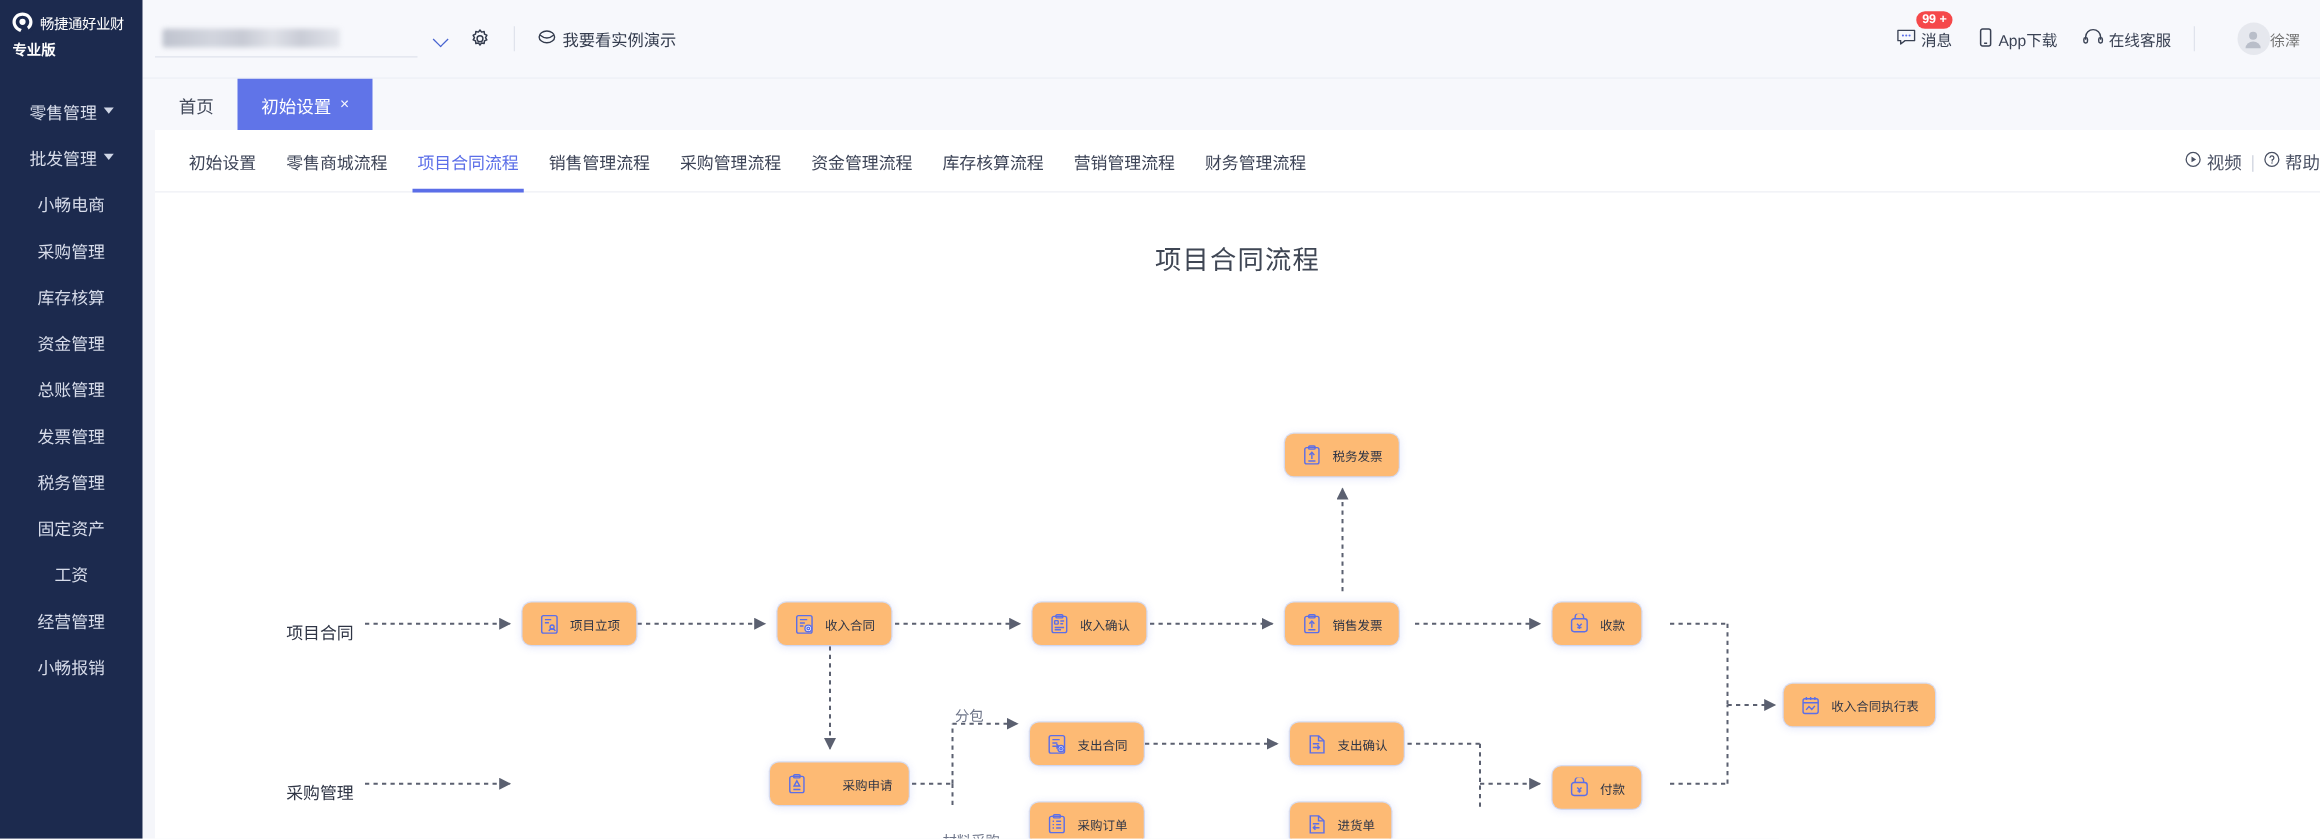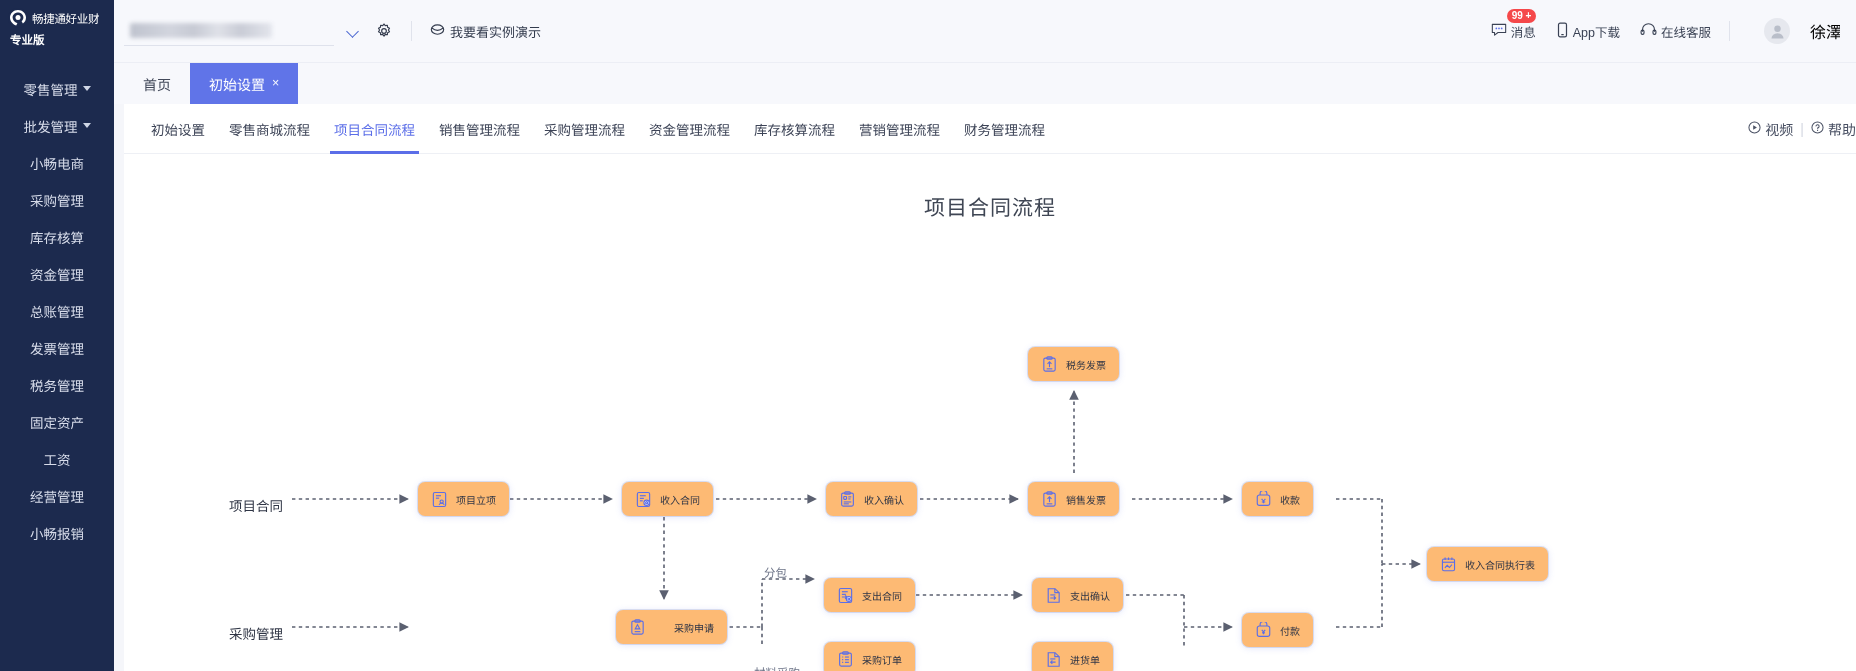--- a/index.html
+++ b/index.html
@@ -94,21 +94,21 @@
     background: #f5484a; color: #fff; font-size: 10px; font-weight: 700;
     border-radius: 9px; padding: 1px 5px 1px 5px; line-height: 12px;
     white-space: nowrap; box-shadow: 0 0 0 1.5px #f7f8fc;
   }
   .avatar {
     width: 26px; height: 26px; border-radius: 50%; background: #e6e8ee;
     display: flex; align-items: center; justify-content: center;
     margin-left: 16px; flex: 0 0 26px;
   }
   .user-name {
-    font-size: 16px; color: #000000; margin-left: 20px;
+    font-size: 12px; color: #737373; margin-left: 0;
     max-width: 30px; overflow: hidden; white-space: nowrap;
   }
 
   
   .tabstrip {
     height: 41px; flex: 0 0 41px; background: #f7f8fc;
     display: flex; align-items: flex-start; padding-left: 10px;
   }
   .tab {
     height: 41px; display: flex; align-items: center; gap: 7px;

